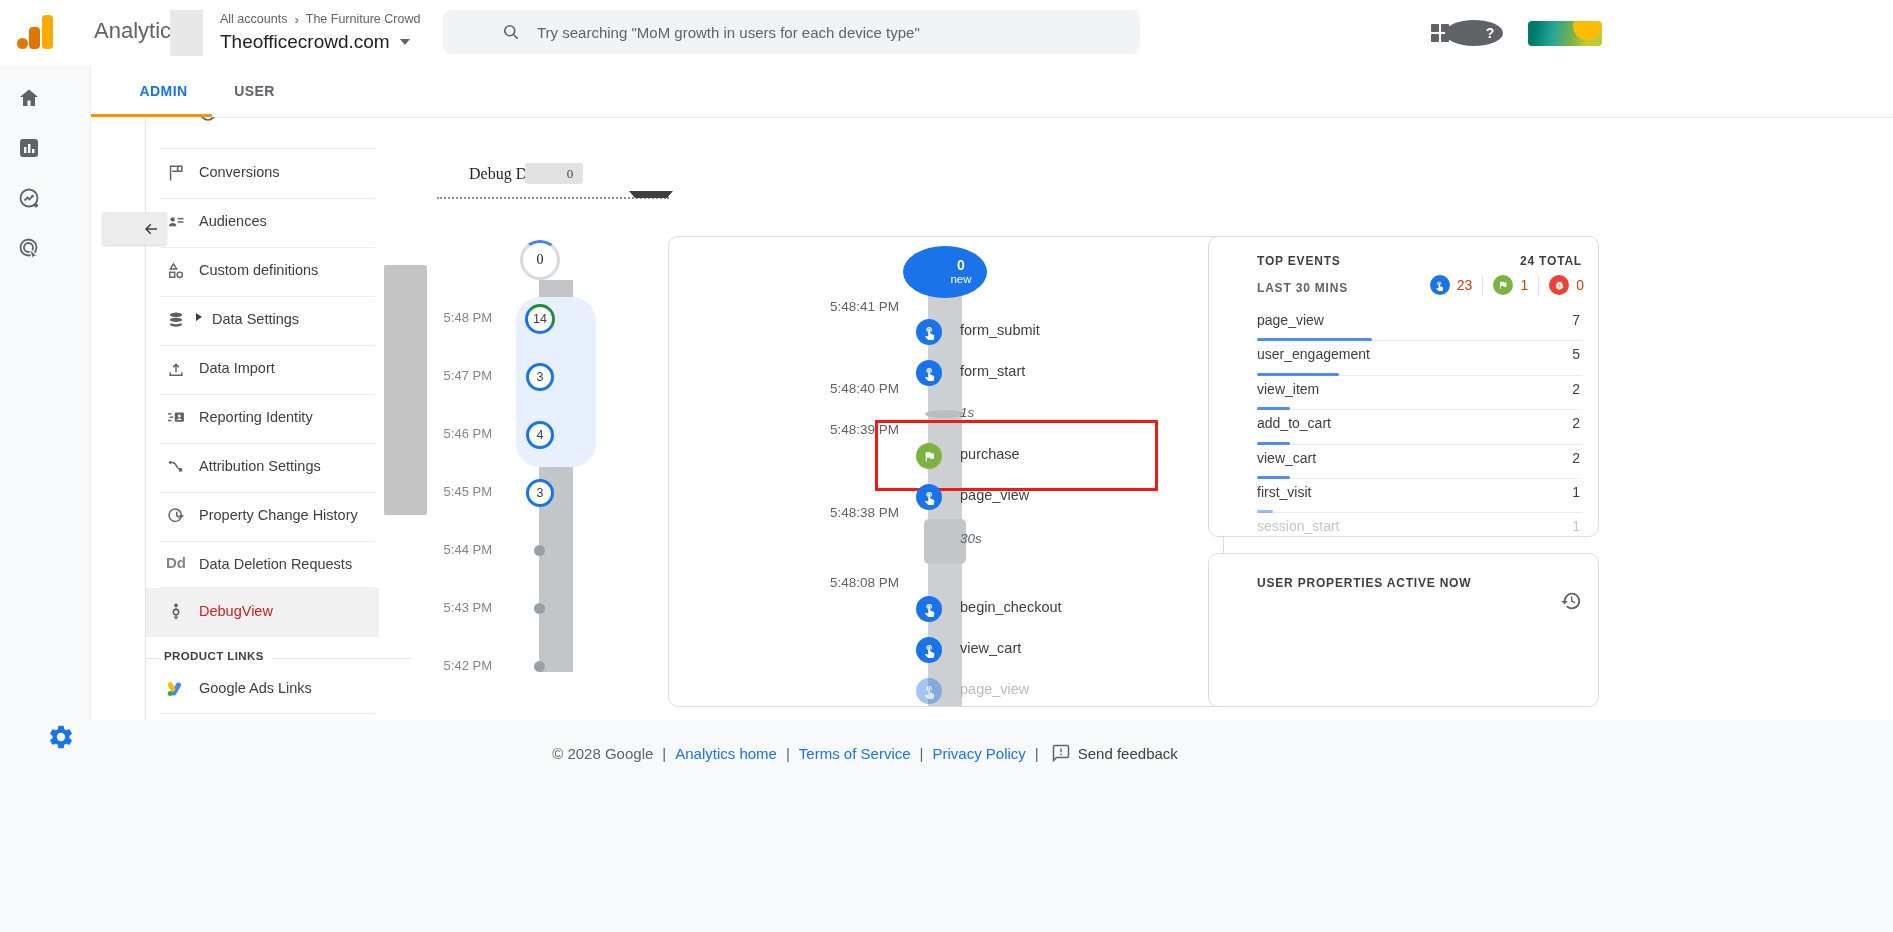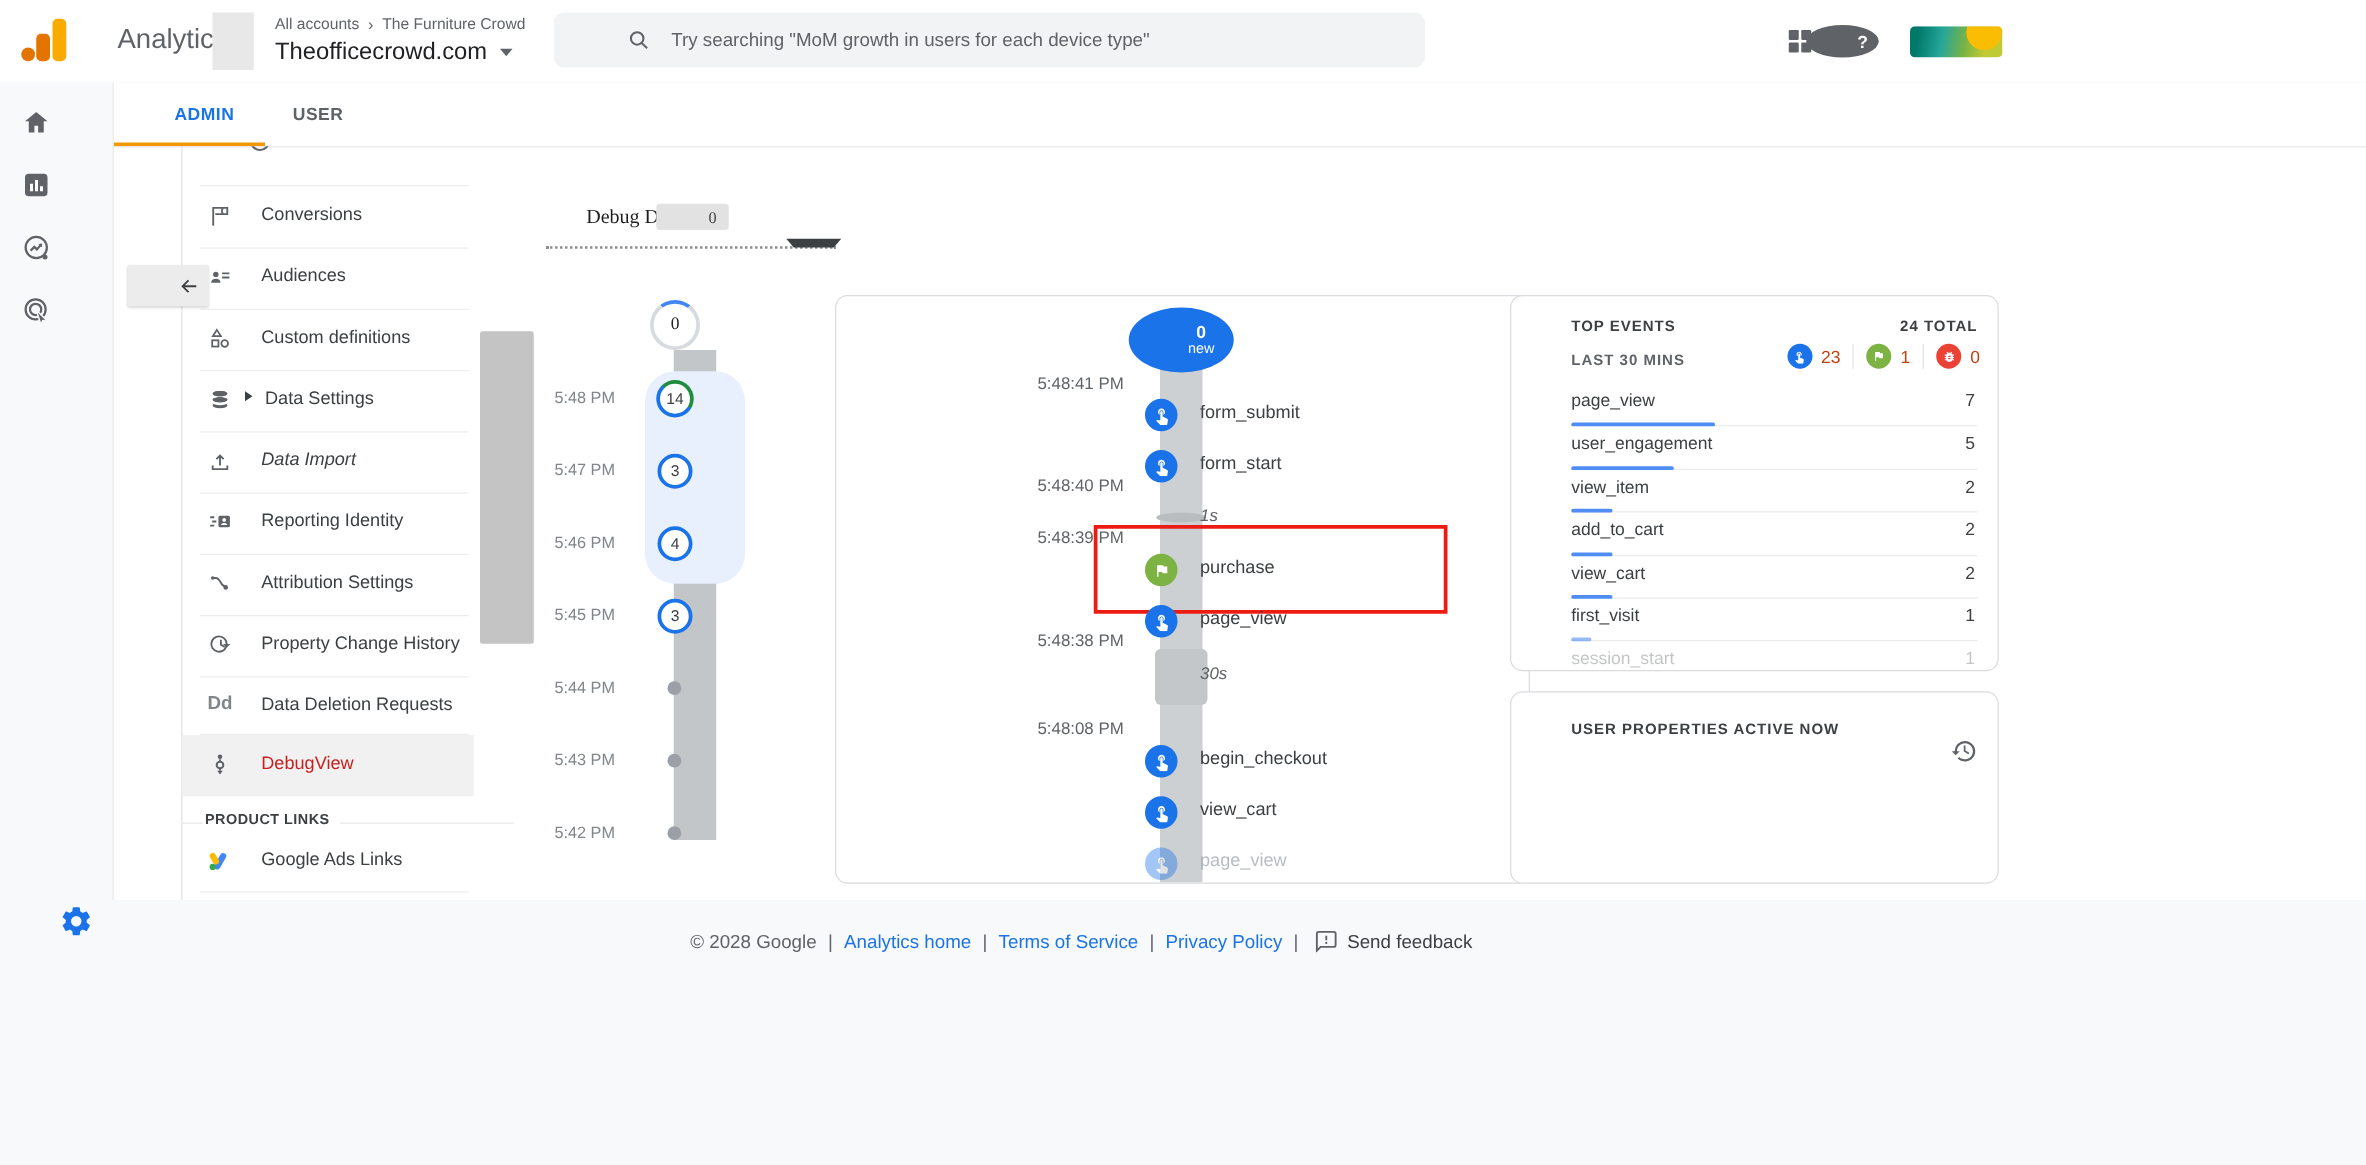--- a/index.html
+++ b/index.html
@@ -17,21 +17,21 @@
     font-family:"Liberation Sans",sans-serif;}
   .searchbox input::placeholder{color:#5f6368;opacity:1;}
   
   .tab{font-size:14px;letter-spacing:.4px;font-weight:700;text-align:center;cursor:pointer;}
   
   #rail{left:0;top:66px;width:58px;height:866px;background:#f8f9fa;border-right:1px solid #ececec;}
   .rail-ic{position:absolute;left:17px;}
   
   #sidebar{left:145px;top:117px;width:252px;height:606px;overflow:hidden;border-left:1px solid #e2e2e2;}
   .menu-row{position:absolute;left:0;width:233px;height:49px;cursor:pointer;}
-  .menu-label{position:absolute;left:63px;top:15px;font-size:14.5px;color:#3c4043;white-space:nowrap;}
+  .menu-label{position:absolute;left:53px;top:15px;font-size:14.5px;color:#3c4043;white-space:nowrap;}
   .menu-ic{position:absolute;left:20px;top:14px;width:20px;height:20px;}
   .menu-sep{position:absolute;left:14px;width:215px;height:1px;background:#ededed;}
   
   .serif{font-family:"Liberation Serif","DejaVu Serif",serif;}
   .min-time{position:absolute;width:72px;text-align:right;font-size:13px;color:#80868b;}
   .min-circle{position:absolute;border-radius:50%;background:#fff;display:flex;align-items:center;justify-content:center;
     font-size:12.5px;color:#3c4043;}
   .ring{position:absolute;border-radius:50%;}
   .ring .inner{position:absolute;left:3px;top:3px;right:3px;bottom:3px;background:#fff;border-radius:50%;
     display:flex;align-items:center;justify-content:center;}
@@ -208,21 +208,21 @@
           <ellipse cx="12" cy="17.3" rx="7" ry="2.6" fill="#5f6368"></ellipse>
           <ellipse cx="12" cy="14.6" rx="6.9" ry="2.4" fill="#fff"></ellipse>
           <ellipse cx="12" cy="11.8" rx="7" ry="2.6" fill="#5f6368"></ellipse>
         </svg>
     </span>
     <span class="abs" style="left:50px;top:17px;width:0;height:0;border-top:4.5px solid transparent;border-bottom:4.5px solid transparent;border-left:6px solid #3c4043;"></span>
     <span class="menu-label" style="left:66px;">Data Settings</span>
   </div>
   <div class="menu-sep" style="top:228px;"></div>
 
-  <div class="menu-row" style="top:228px;font-style:italic;">
+  <div class="menu-row" style="top:228px;">
     <span class="menu-ic">
       <svg width="20" height="20" viewBox="0 0 24 24">
           <path d="M12 16V6.5M8.5 10L12 6.5 15.5 10" fill="none" stroke="#5f6368" stroke-width="1.8"></path>
           <path d="M5 16v3.5h14V16" fill="none" stroke="#5f6368" stroke-width="1.8"></path>
         </svg>
     </span>
     <span class="menu-label">Data Import</span>
   </div>
   <div class="menu-sep" style="top:277px;"></div>
 

